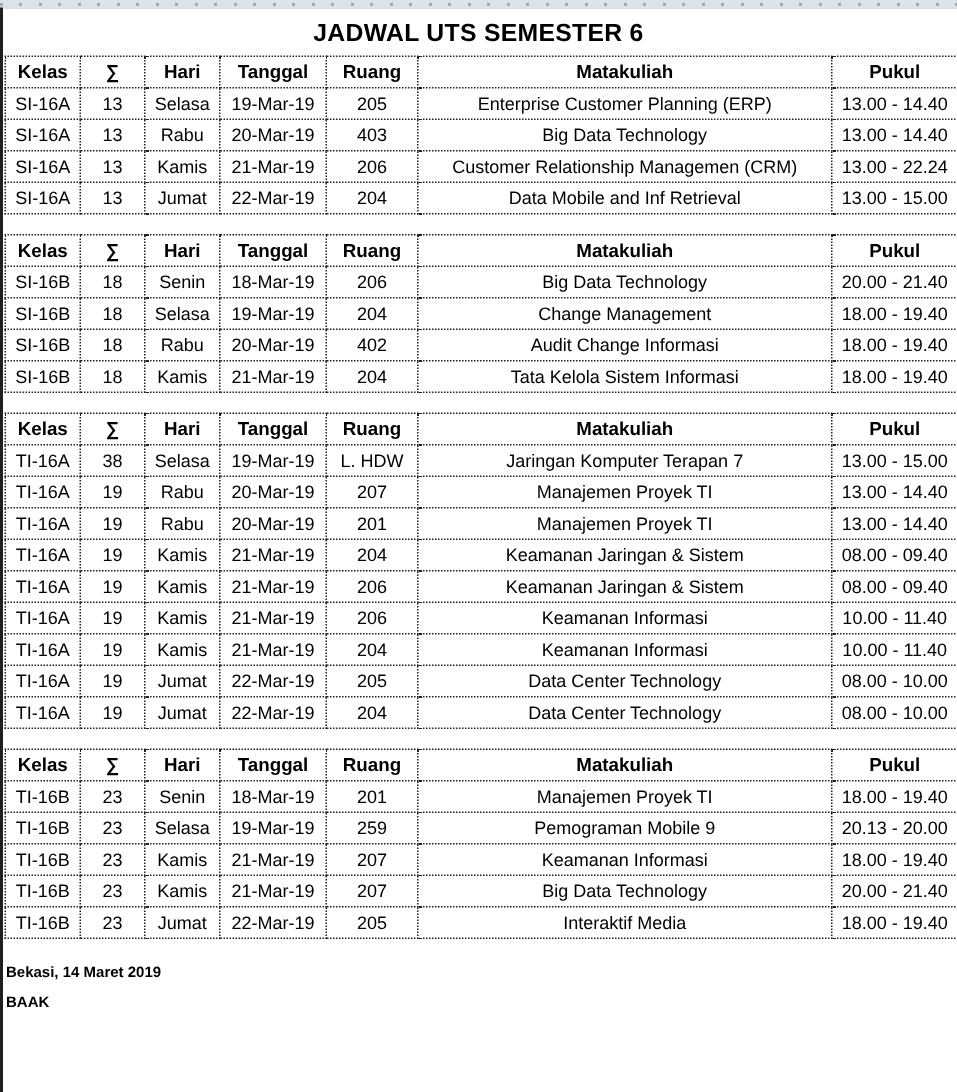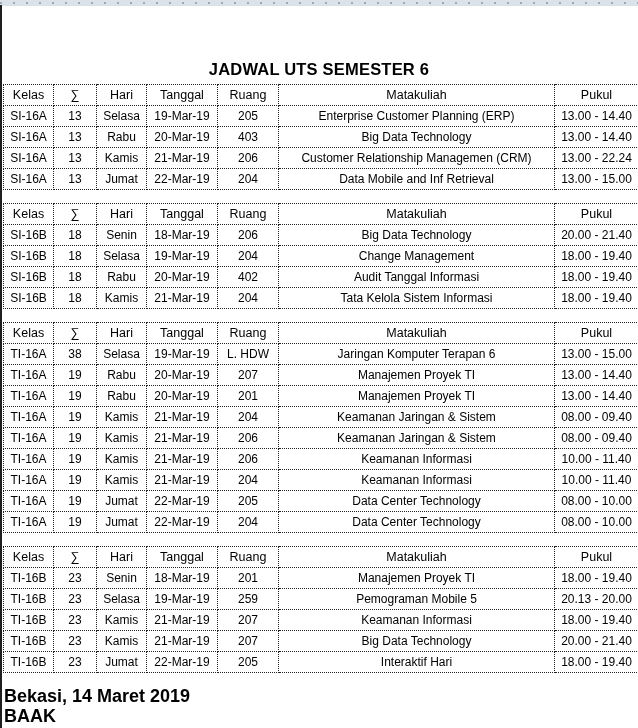--- a/index.html
+++ b/index.html
@@ -28,21 +28,20 @@
     position: absolute;
     left: 0;
     top: 5px;
     bottom: 0;
     width: 2px;
     background: #1f1f1f;
   }
   .title-block {
     padding-top: 3px;
     text-align: center;
-    margin-top: 47px;
   }
   .title-line {
     font-weight: bold;
     font-size: 16.5px;
     line-height: 26px;
     letter-spacing: 0.2px;
     white-space: nowrap;
   }
   .tables-container {
     margin-top: 2px;
@@ -58,29 +57,29 @@
     border: 1px dotted #222222;
     text-align: center;
     vertical-align: middle;
     height: 20px;
     padding: 0 2px;
     font-size: 12px;
     white-space: nowrap;
     overflow: hidden;
   }
   table.sched th {
-    font-weight: normal;
+    font-weight: bold;
     font-size: 12.5px;
   }
   .footer-block {
     margin: 8px 0 0 4px;
   }
   .footer-line {
     font-weight: bold;
-    font-size: 18px;
+    font-size: 10px;
     line-height: 20px;
   }
 </style>
 </head>
 <body>
 
 <div class="top-strip"></div>
 <div class="left-edge"></div>
 
 <div class="title-block">
@@ -187,21 +186,21 @@
           <td>204</td>
           <td>Change Management</td>
           <td>18.00 - 19.40</td>
         </tr>
         <tr>
           <td>SI-16B</td>
           <td>18</td>
           <td>Rabu</td>
           <td>20-Mar-19</td>
           <td>402</td>
-          <td>Audit Tanggal Informasi</td>
+          <td>Audit Change Informasi</td>
           <td>18.00 - 19.40</td>
         </tr>
         <tr>
           <td>SI-16B</td>
           <td>18</td>
           <td>Kamis</td>
           <td>21-Mar-19</td>
           <td>204</td>
           <td>Tata Kelola Sistem Informasi</td>
           <td>18.00 - 19.40</td>
@@ -229,21 +228,21 @@
           <th>Pukul</th>
         </tr>
       </thead>
       <tbody>
         <tr>
           <td>TI-16A</td>
           <td>38</td>
           <td>Selasa</td>
           <td>19-Mar-19</td>
           <td>L. HDW</td>
-          <td>Jaringan Komputer Terapan 6</td>
+          <td>Jaringan Komputer Terapan 7</td>
           <td>13.00 - 15.00</td>
         </tr>
         <tr>
           <td>TI-16A</td>
           <td>19</td>
           <td>Rabu</td>
           <td>20-Mar-19</td>
           <td>207</td>
           <td>Manajemen Proyek TI</td>
           <td>13.00 - 14.40</td>
@@ -343,21 +342,21 @@
           <td>201</td>
           <td>Manajemen Proyek TI</td>
           <td>18.00 - 19.40</td>
         </tr>
         <tr>
           <td>TI-16B</td>
           <td>23</td>
           <td>Selasa</td>
           <td>19-Mar-19</td>
           <td>259</td>
-          <td>Pemograman Mobile 5</td>
+          <td>Pemograman Mobile 9</td>
           <td>20.13 - 20.00</td>
         </tr>
         <tr>
           <td>TI-16B</td>
           <td>23</td>
           <td>Kamis</td>
           <td>21-Mar-19</td>
           <td>207</td>
           <td>Keamanan Informasi</td>
           <td>18.00 - 19.40</td>
@@ -370,21 +369,21 @@
           <td>207</td>
           <td>Big Data Technology</td>
           <td>20.00 - 21.40</td>
         </tr>
         <tr>
           <td>TI-16B</td>
           <td>23</td>
           <td>Jumat</td>
           <td>22-Mar-19</td>
           <td>205</td>
-          <td>Interaktif Hari</td>
+          <td>Interaktif Media</td>
           <td>18.00 - 19.40</td>
         </tr>
       </tbody>
     </table>
   </div>
 
 <div class="footer-block">
   <div class="footer-line">Bekasi, 14 Maret 2019</div>
   <div class="footer-line">BAAK</div>
 </div>

